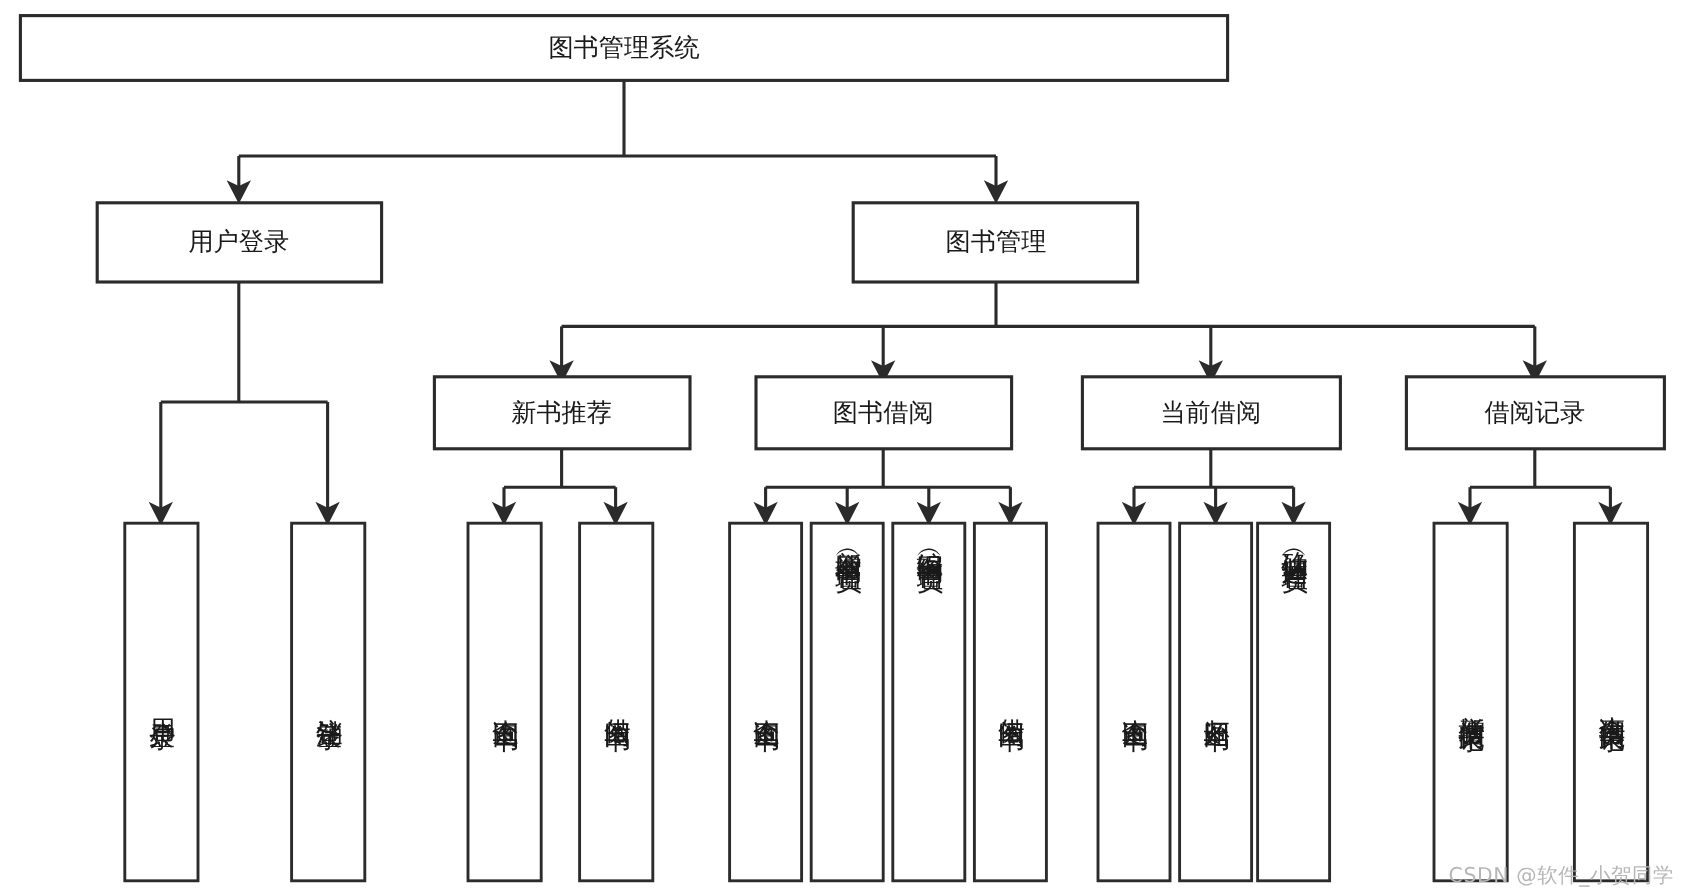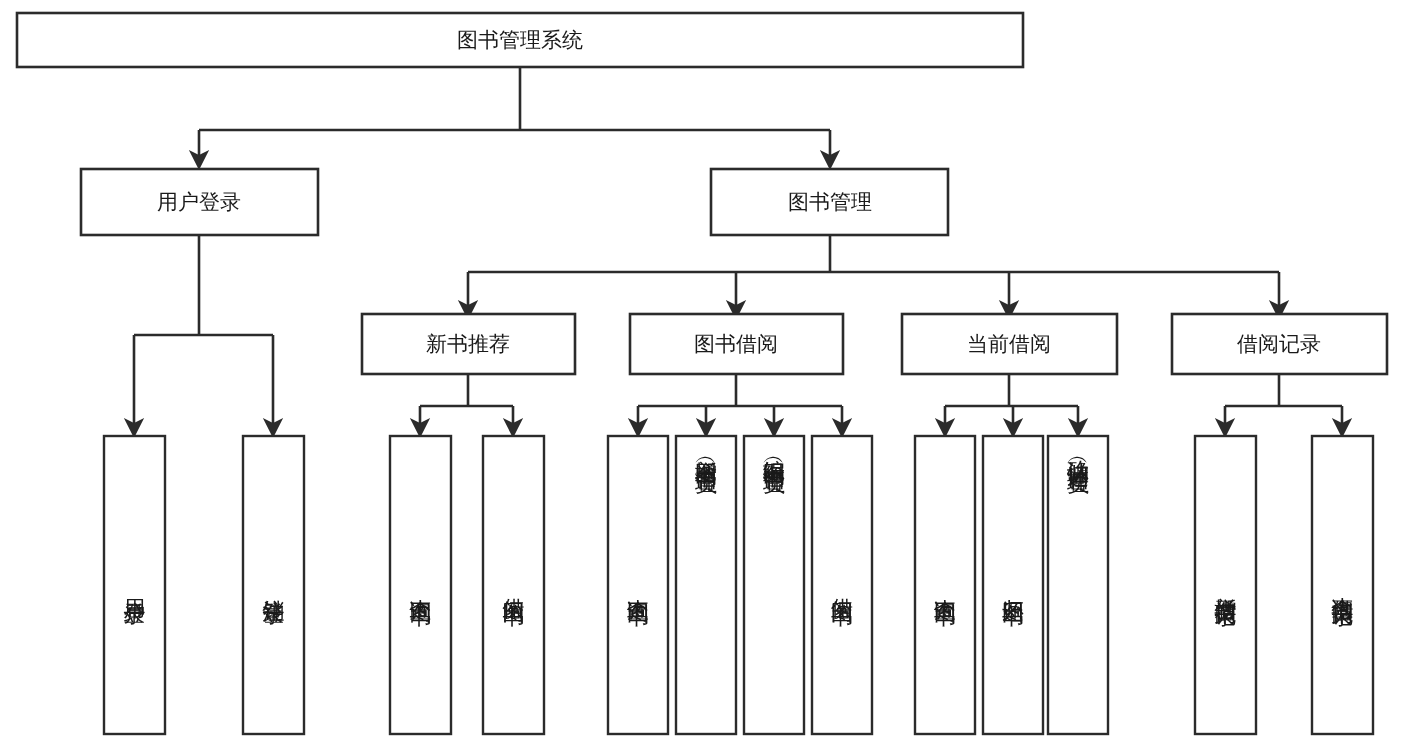--- a/index.html
+++ b/index.html
@@ -210,13 +210,14 @@
     <span class="leaf-label-text" style="margin-top:6px;">确认归还（管理员）</span>
   </div>
 
   <div class="leaf-label-box" style="left:1195px; top:436px; width:61px; height:298px;">
     <span class="leaf-label-text">新增借阅记录</span>
   </div>
   <div class="leaf-label-box" style="left:1312px; top:436px; width:61px; height:298px;">
     <span class="leaf-label-text">查询借阅记录</span>
   </div>
 
+  <div class="watermark">CSDN @软件_小贺同学</div>
 </div>
 
 </body></html>

